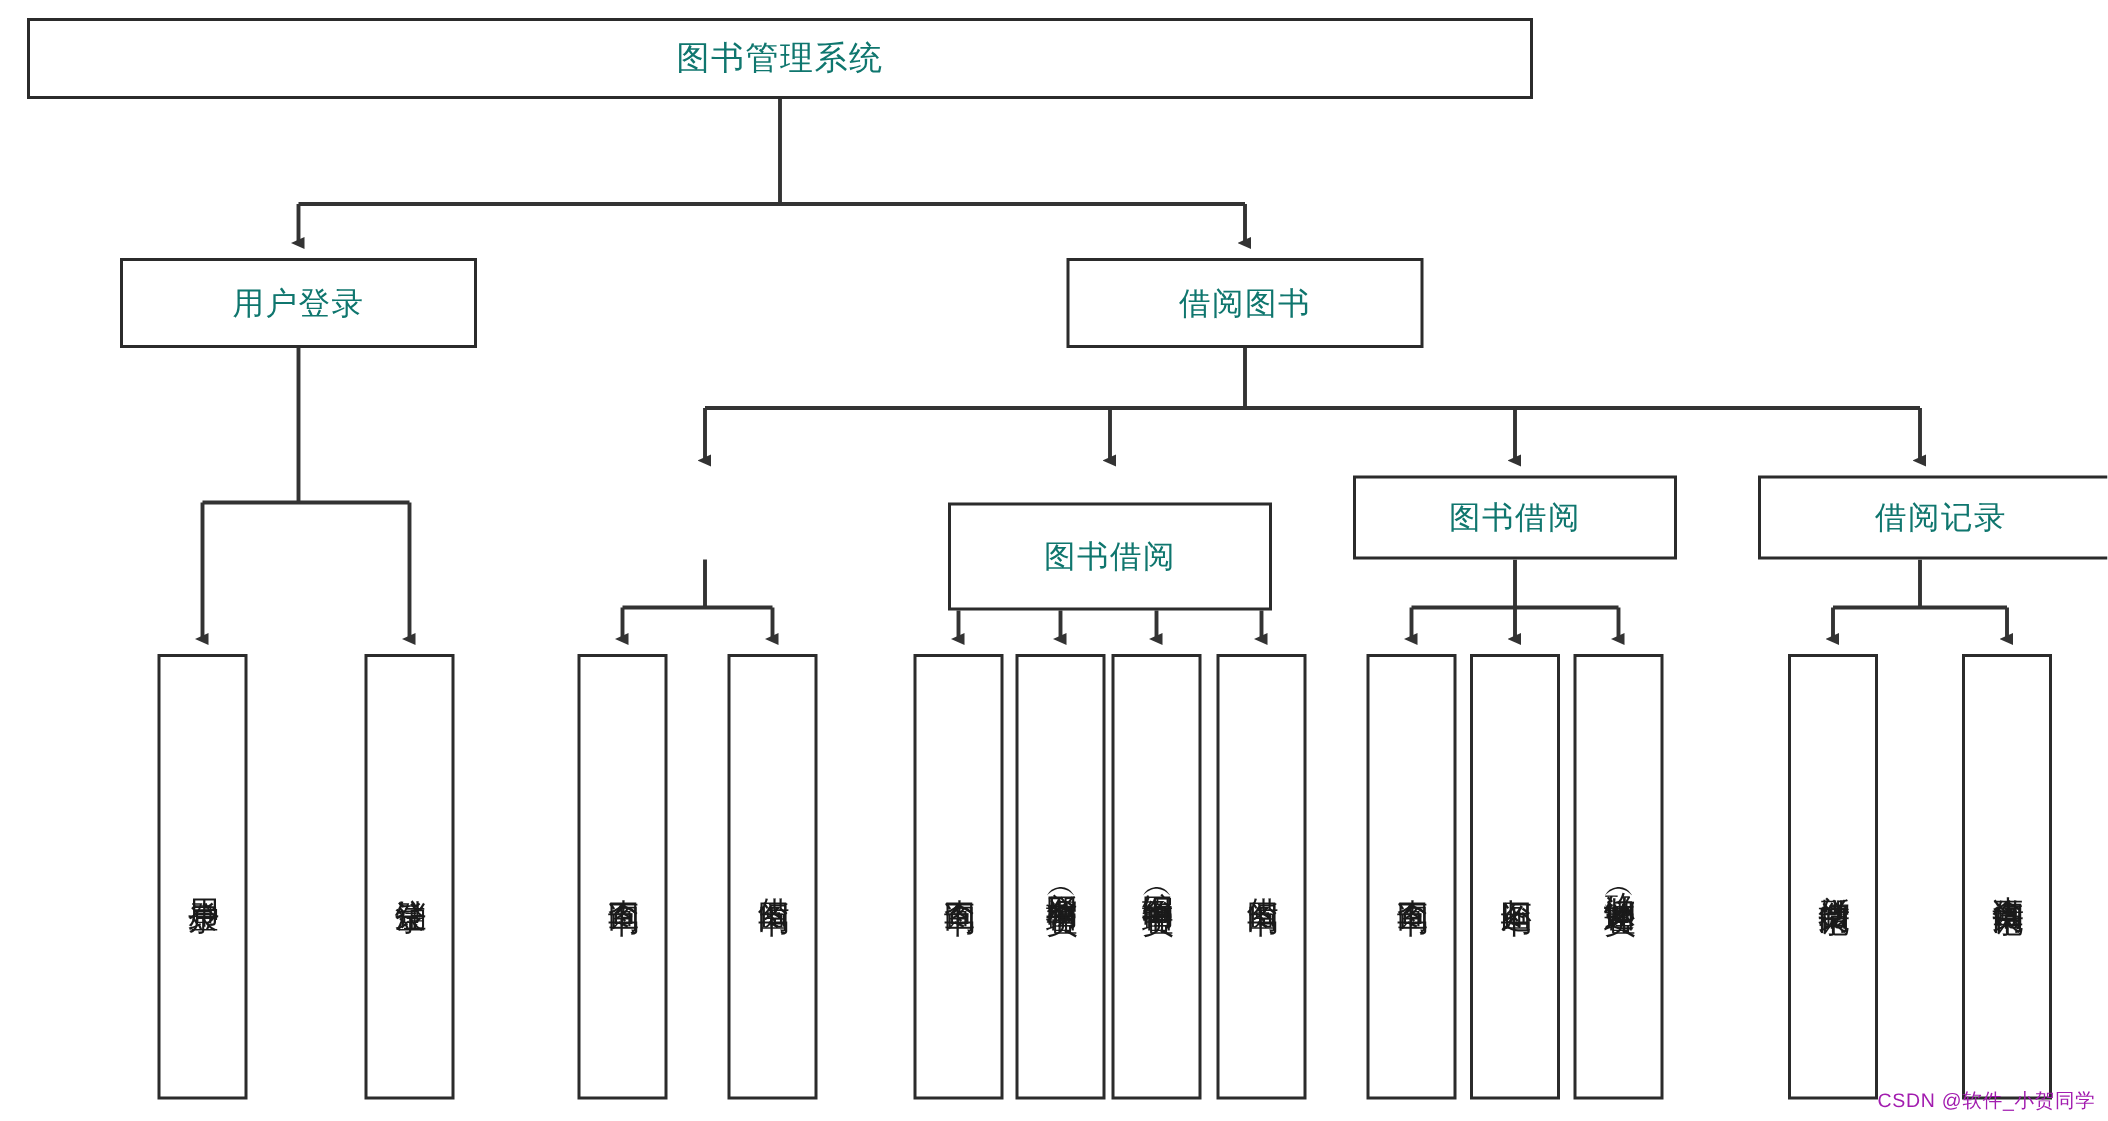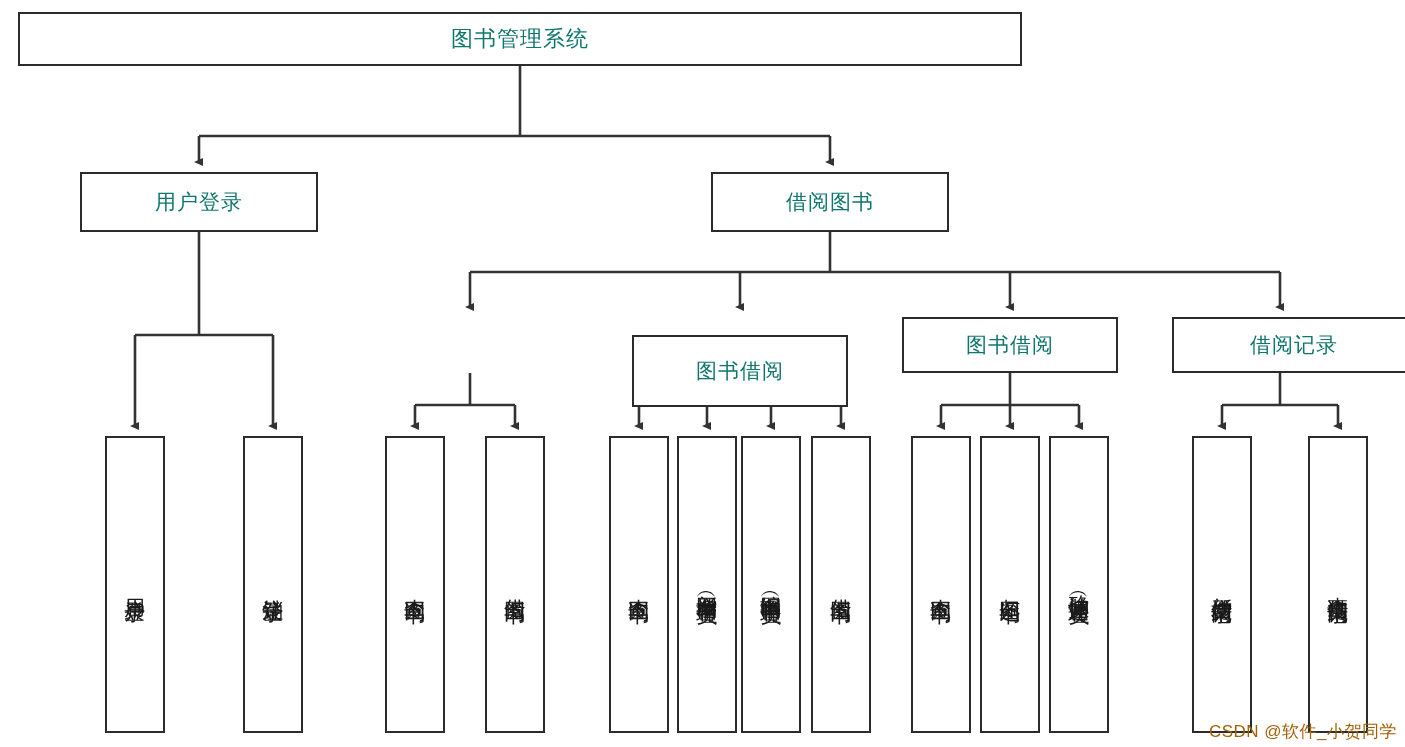--- a/index.html
+++ b/index.html
@@ -57,22 +57,22 @@
     font-size: 21px;
     line-height: 1.22;
     letter-spacing: 1.5px;
     color: #1a1a1a;
     white-space: nowrap;
   }
   .watermark {
     position: absolute;
     right: 8px;
     bottom: 4px;
-    font-size: 17px;
-    color: #a16207;
+    font-size: 13px;
+    color: #a21caf;
     white-space: nowrap;
     letter-spacing: 0.5px;
   }
 </style>
 </head>
 <body>
 
 <div id="canvas">
 
   <svg class="wires" viewBox="0 0 1405 747" xmlns="http://www.w3.org/2000/svg">

